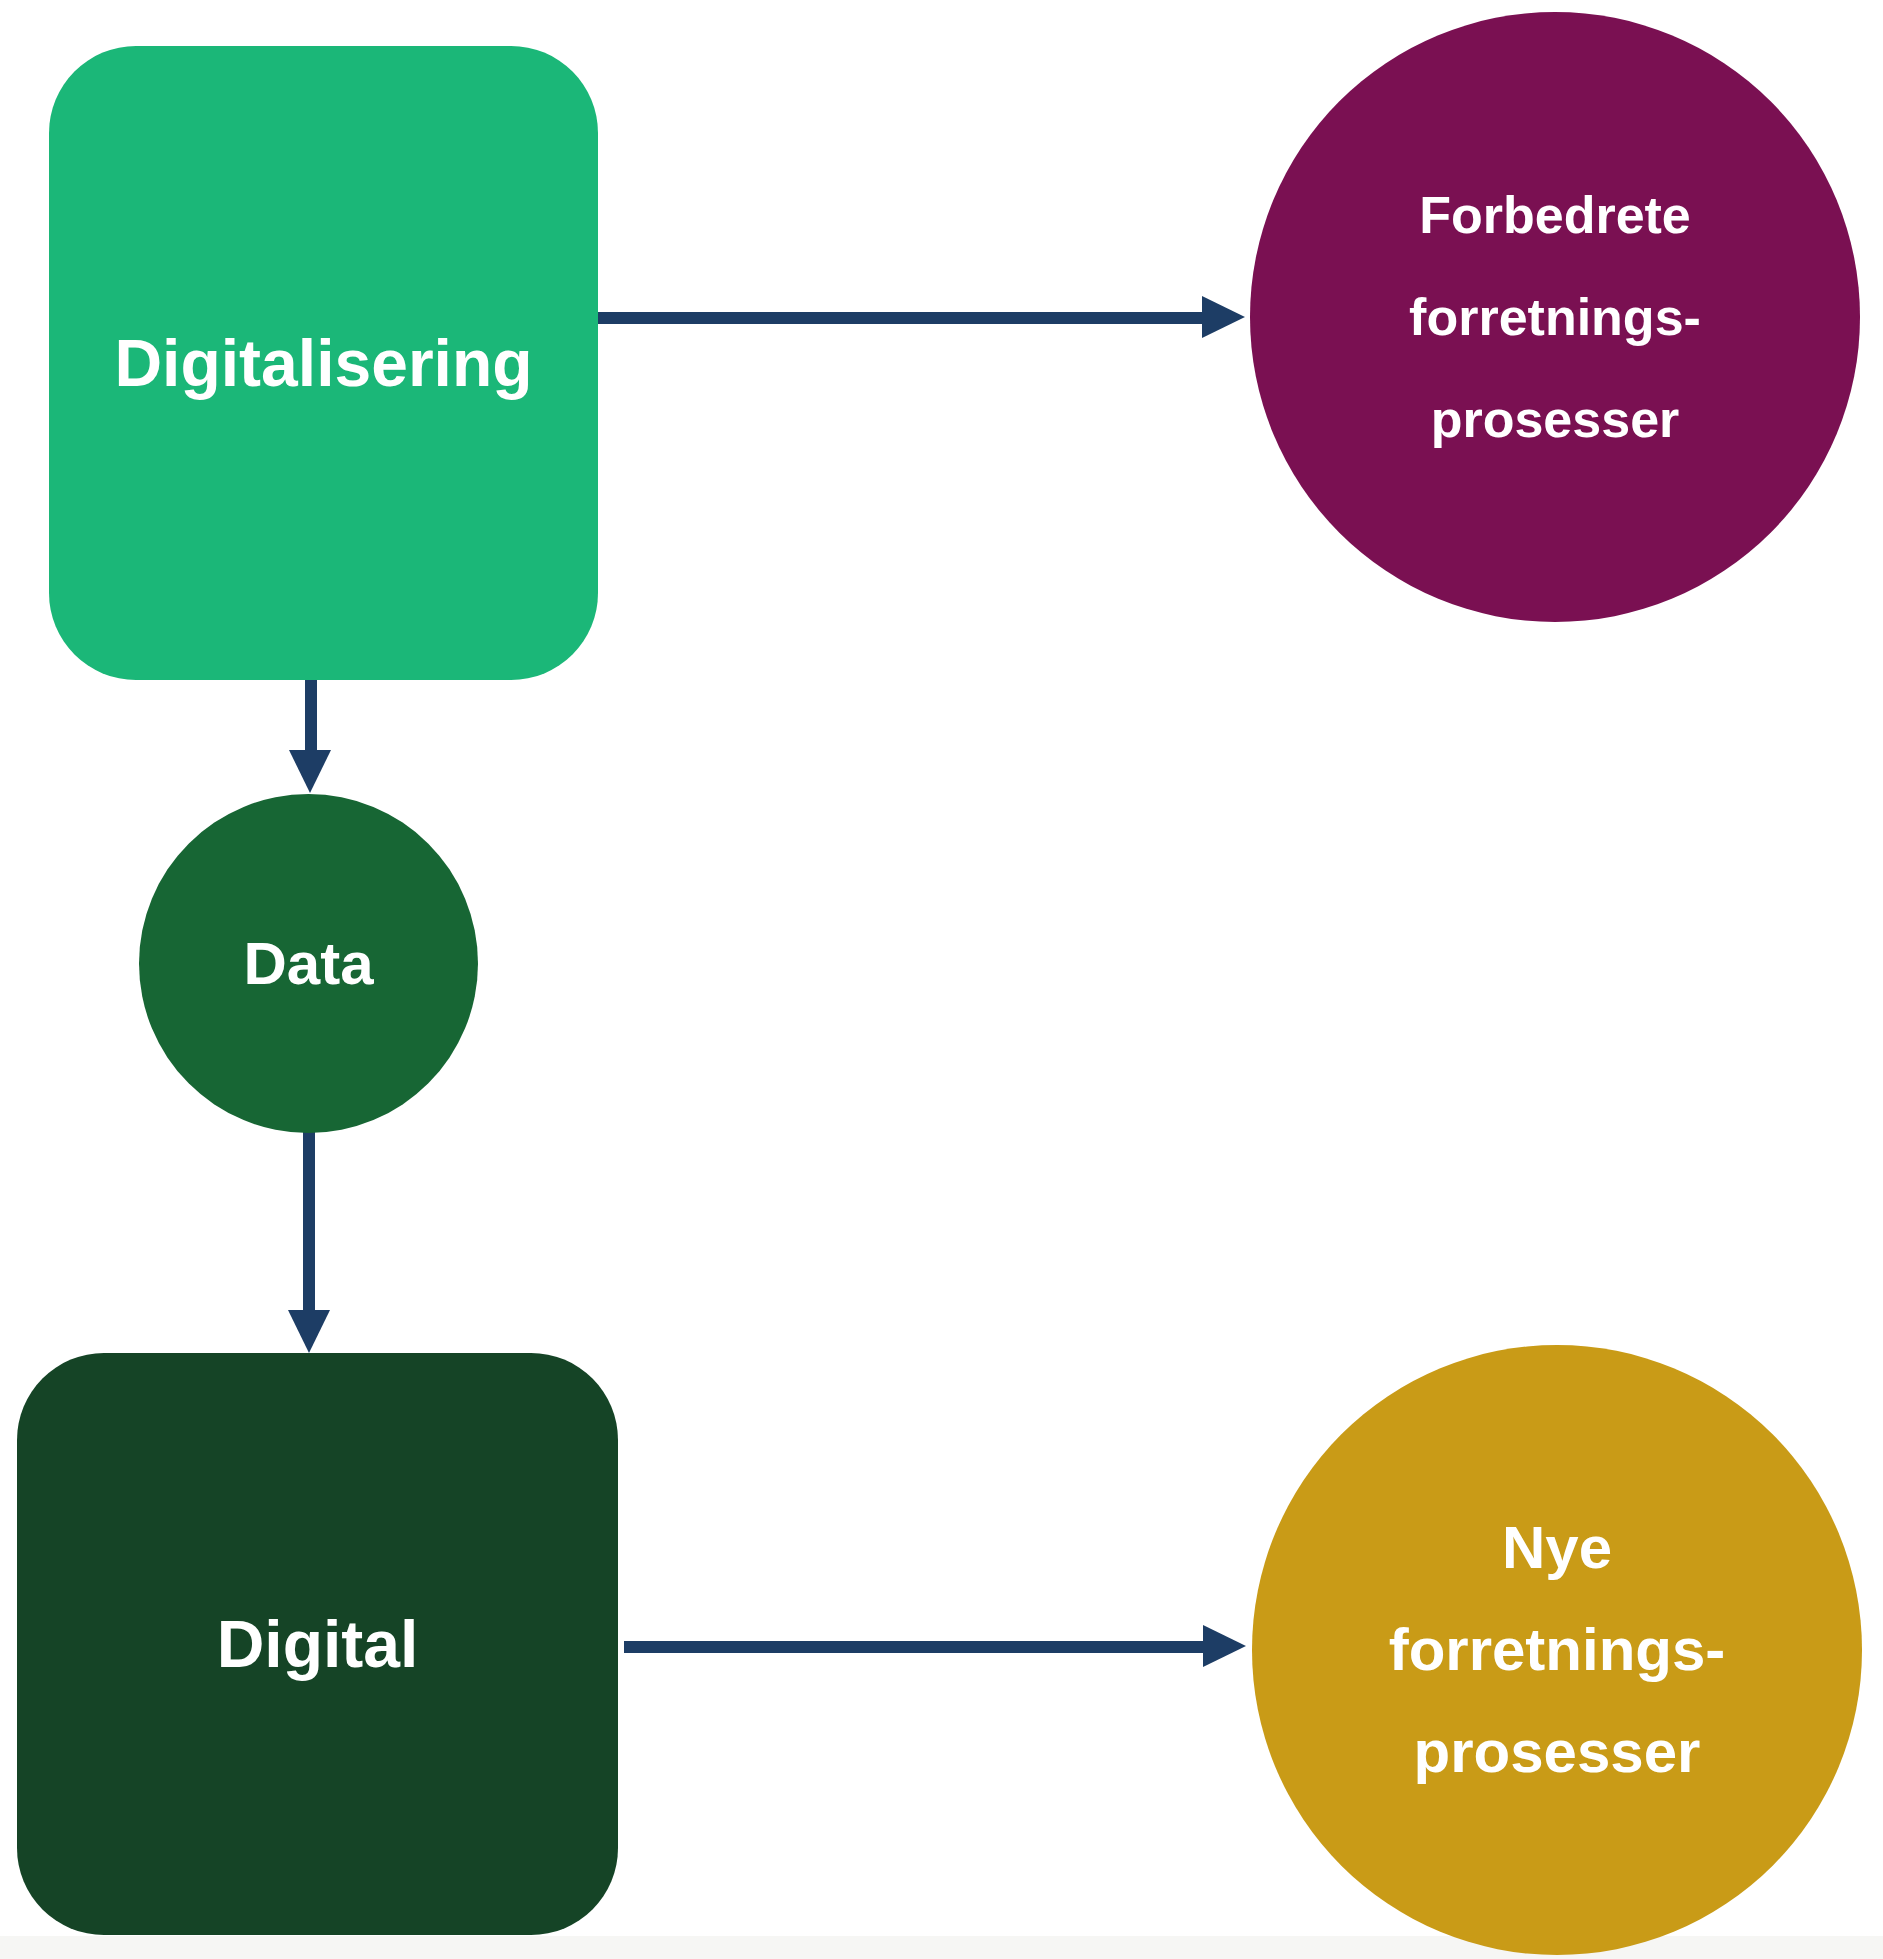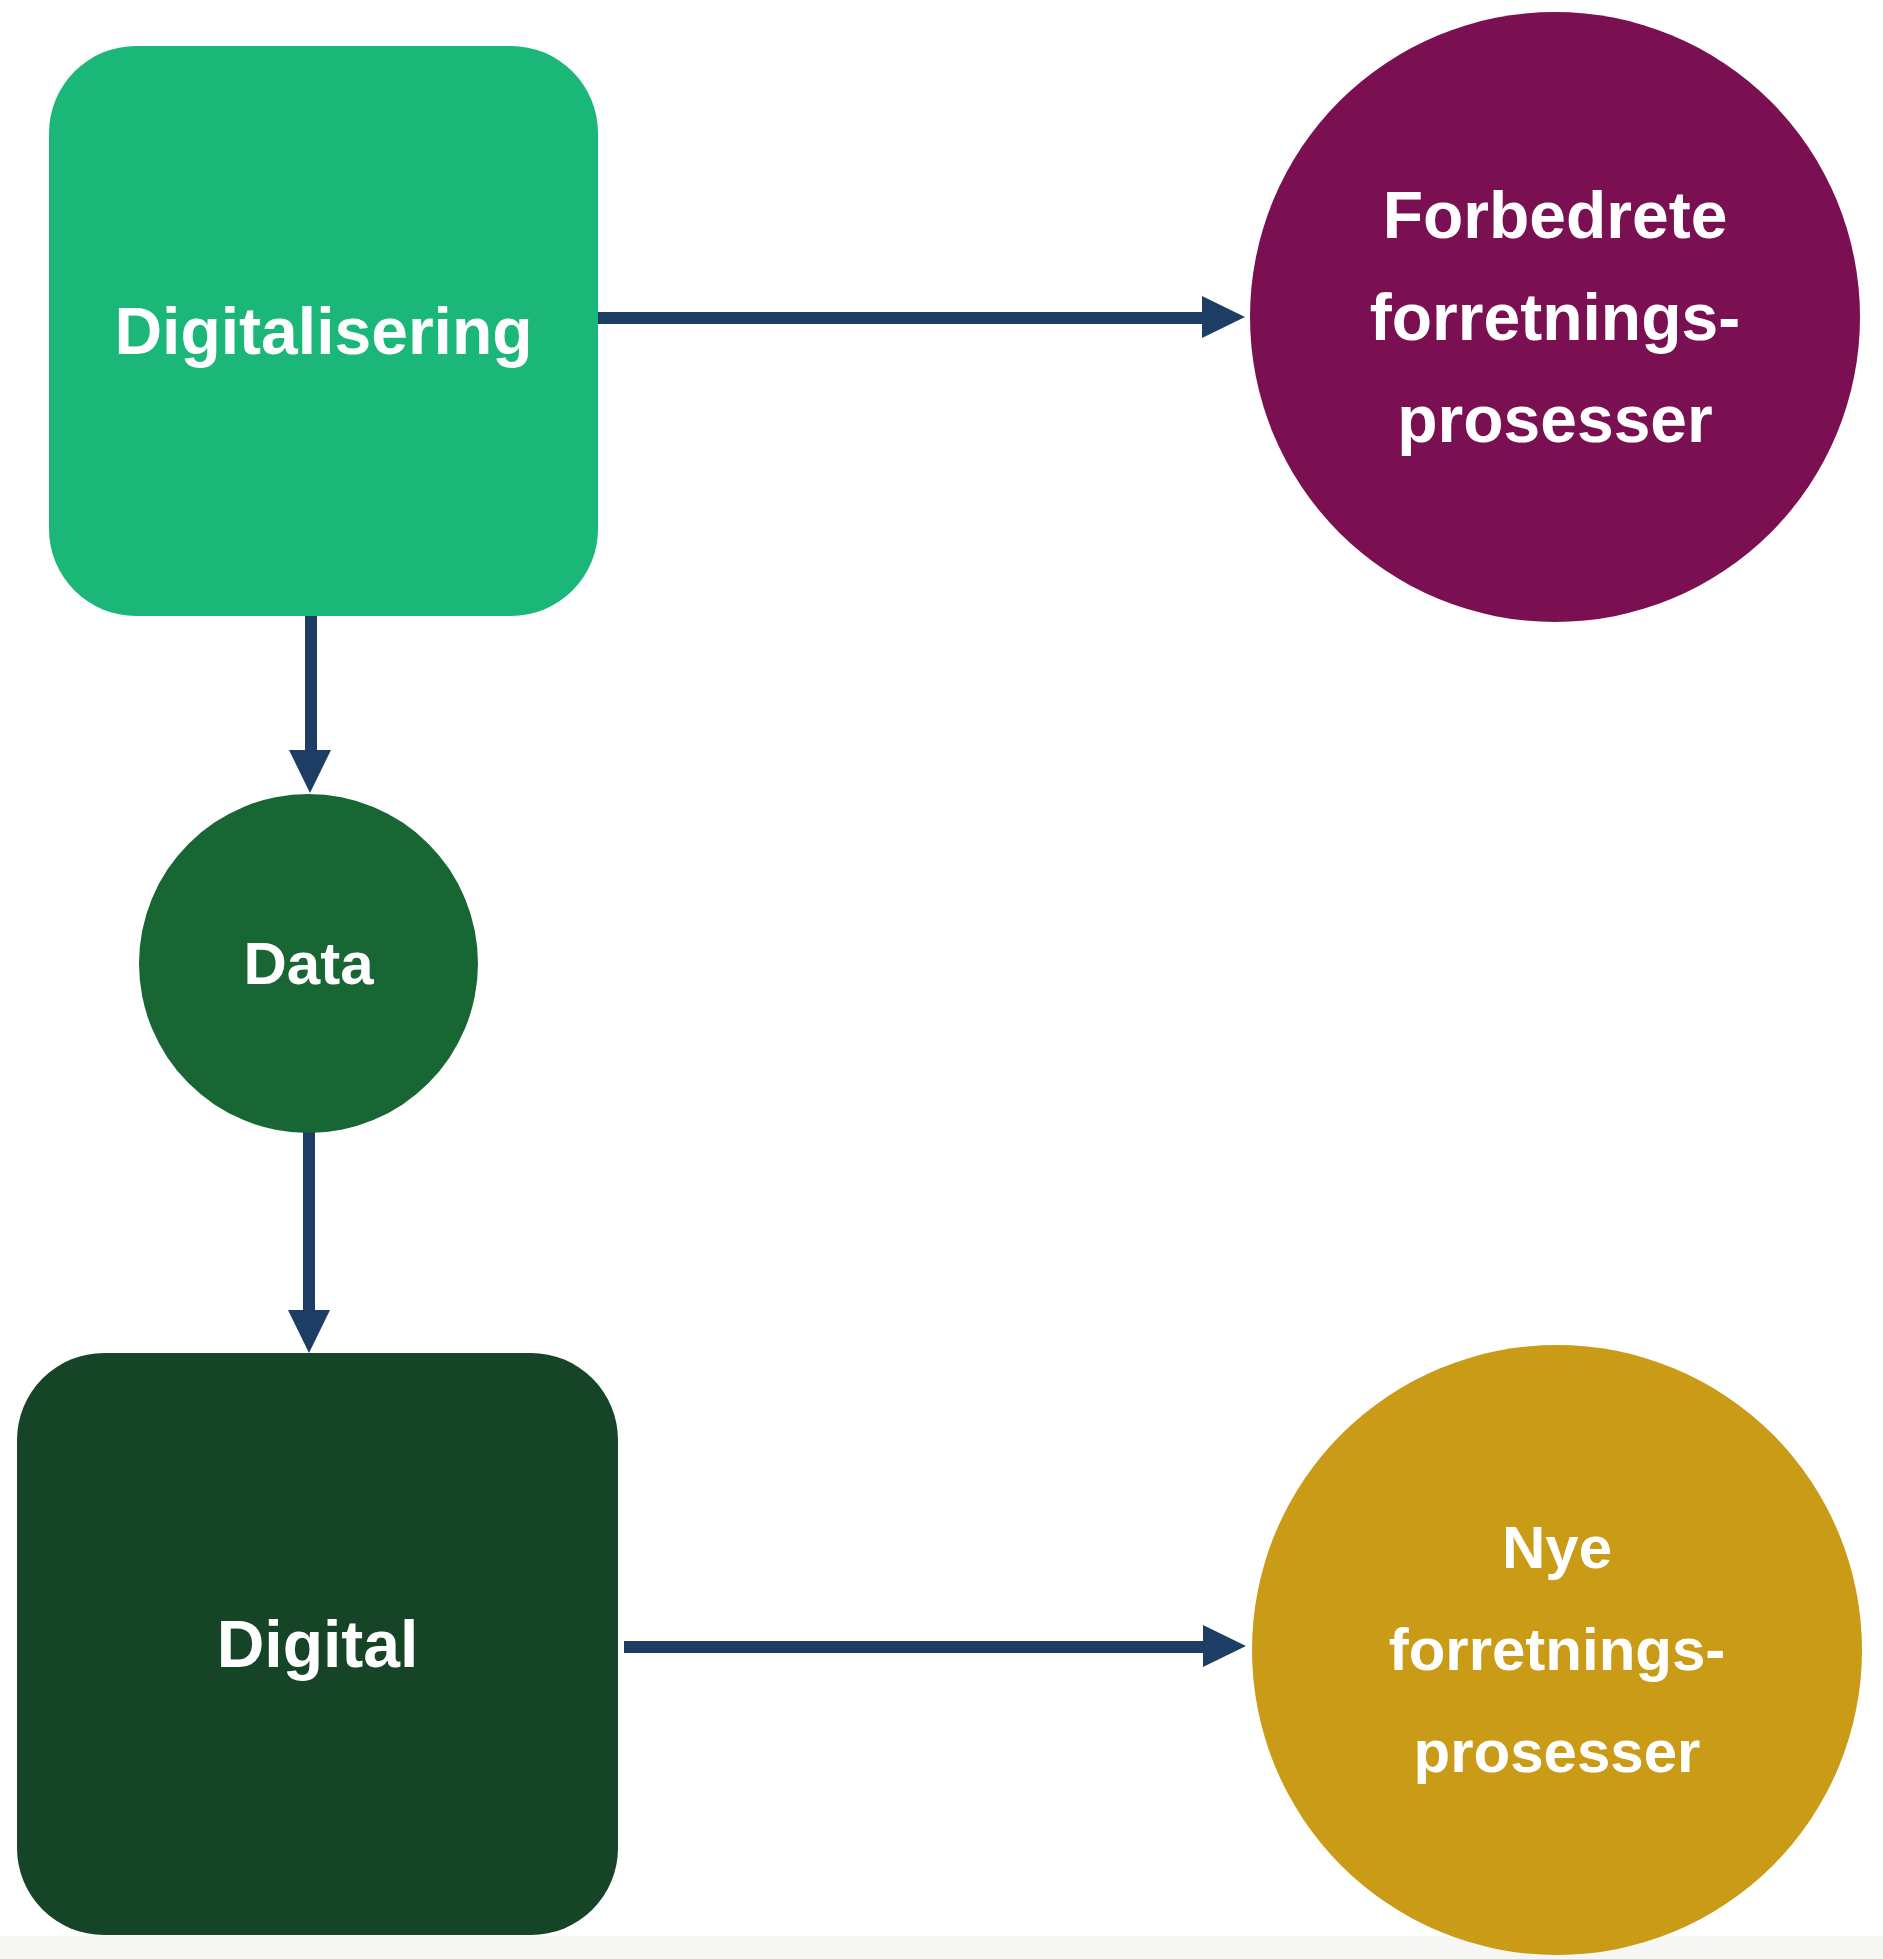--- a/index.html
+++ b/index.html
@@ -16,22 +16,22 @@
   .canvas{position:relative;width:1883px;height:1960px;overflow:hidden;background:var(--c-background);}
   .node{
     position:absolute;display:flex;align-items:center;justify-content:center;
     text-align:center;color:var(--c-label_text);font-weight:bold;z-index:2;
   }
   .node .label{display:block;}
   .node .line{display:block;}
   .rounded-square{border-radius:87px;}
   .circle{border-radius:50%;}
 
-  .n-digitalisering{left:49px;top:46px;width:549px;height:570px;background:var(--c-green);font-size:66px;}
-  .n-forbedrete{left:1250px;top:12.2px;width:610px;height:610px;background:var(--c-purple);font-size:66px;line-height:102px;}
+  .n-digitalisering{left:49px;top:46px;width:549px;height:634px;background:var(--c-green);font-size:66px;}
+  .n-forbedrete{left:1250px;top:12.2px;width:610px;height:610px;background:var(--c-purple);font-size:52px;line-height:102px;}
   .n-data{left:139px;top:794px;width:339px;height:339px;background:var(--c-dark_green);font-size:60px;}
   .n-digital-transformasjon{left:17px;top:1353px;width:601px;height:582px;background:var(--c-darkest_green);font-size:66px;line-height:102px;}
   .n-nye{left:1252px;top:1345px;width:610px;height:610px;background:var(--c-gold);font-size:60px;line-height:102px;align-items:center;}
 
   .arrow-part{position:absolute;z-index:1;}
   .shaft{background:var(--c-arrow);}
   .head-right{width:0;height:0;border-top:21.7px solid transparent;border-bottom:21.7px solid transparent;border-left:43px solid var(--c-arrow);}
   .head-down{width:0;height:0;border-left:21.7px solid transparent;border-right:21.7px solid transparent;border-top:43px solid var(--c-arrow);}
 
   .a1-shaft{left:598px;top:312px;width:605px;height:12.2px;}

